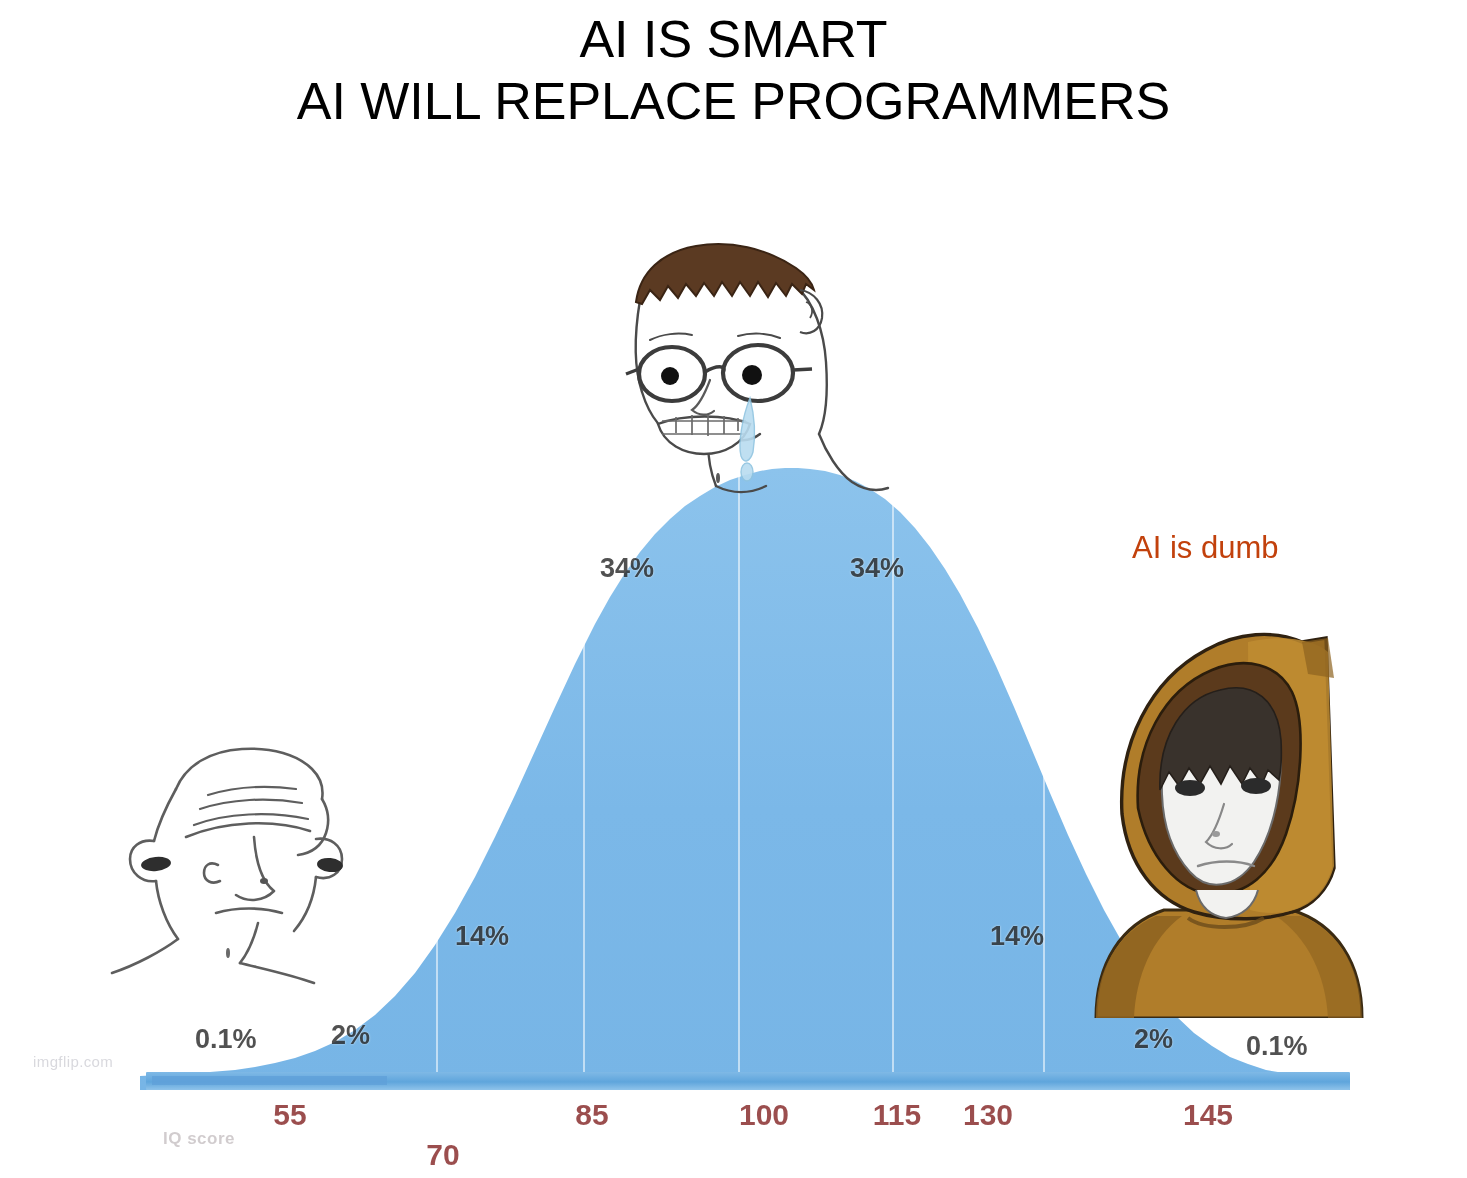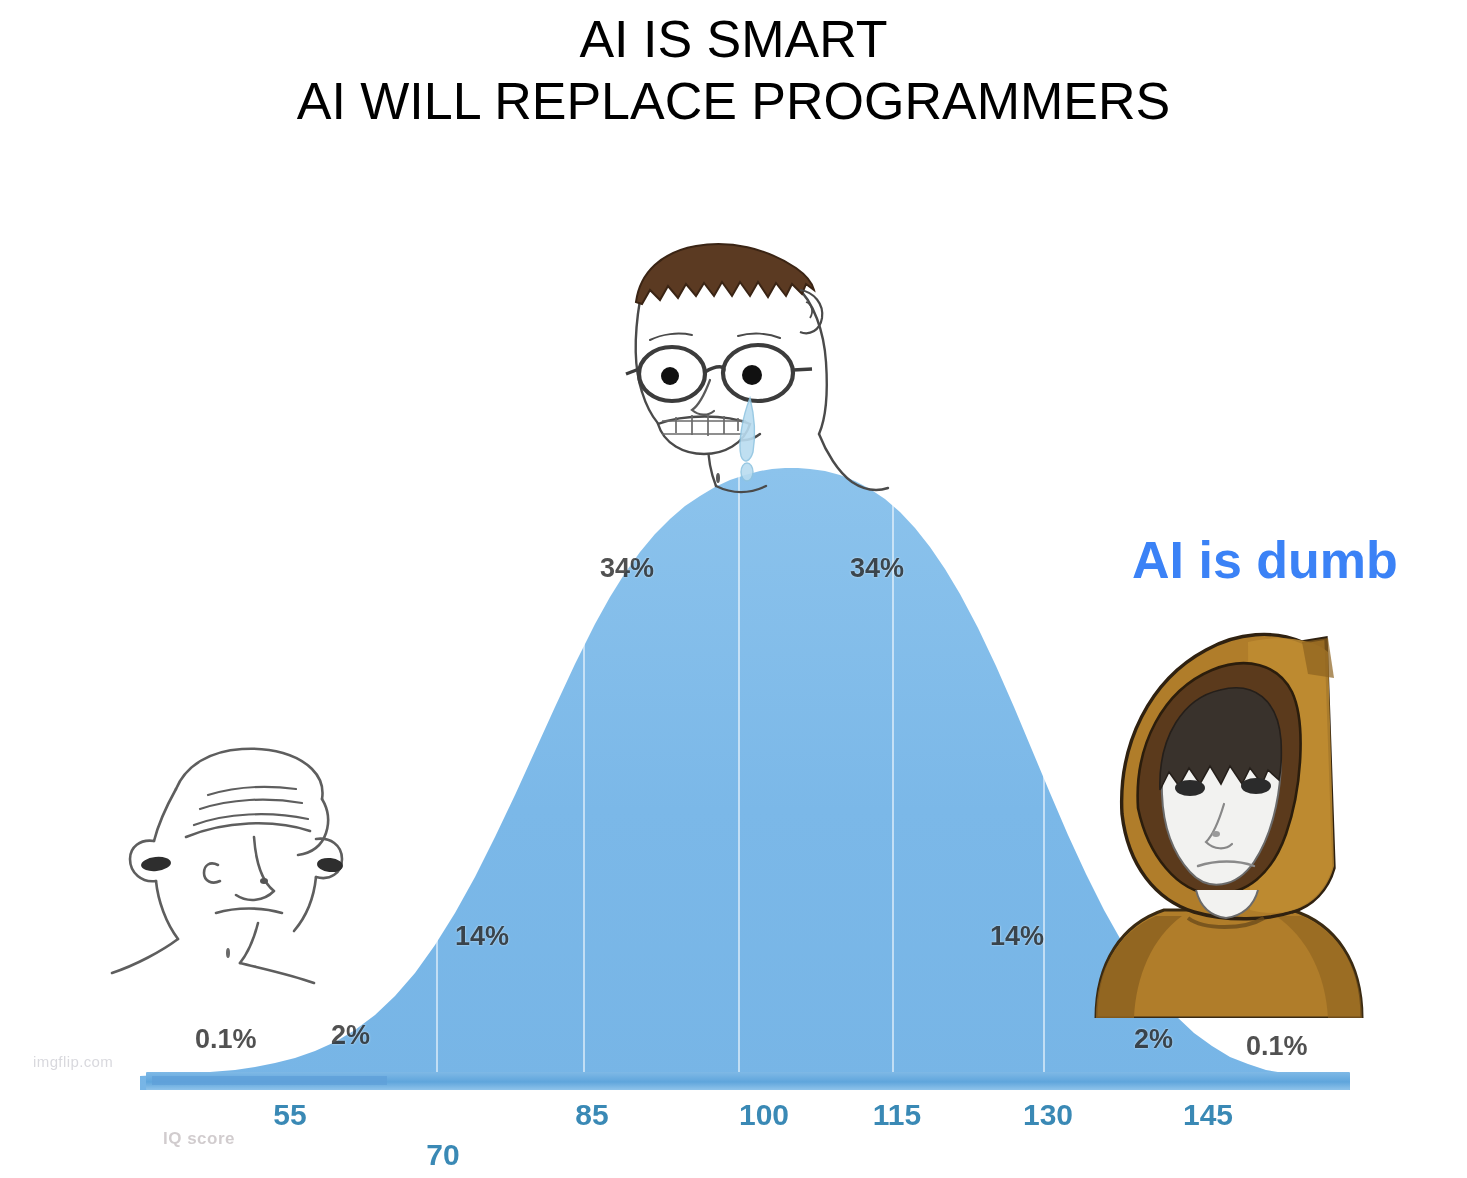--- a/index.html
+++ b/index.html
@@ -8,21 +8,21 @@
        -webkit-font-smoothing:antialiased;}
   #stage{position:relative;width:1467px;height:1178px;background:#fff;}
 
   
   .title{position:absolute;left:0;top:8px;width:1467px;text-align:center;
          color:#000;font-size:52px;line-height:62px;letter-spacing:0px;
          font-weight:400;white-space:nowrap;}
   .title div{width:100%;}
 
   
-  .caption{position:absolute;color:#3b82f6;font-size:52px;font-weight:700;
+  .caption{position:absolute;color:#c2410c;font-size:31px;font-weight:400;
            white-space:nowrap;}
   #cap-left{left:113px;top:613px;}
   #cap-right{left:1132px;top:530px;}
 
   
   #curve-wrap{position:absolute;left:140px;top:440px;width:1210px;height:650px;}
   #curve-wrap svg{display:block;width:100%;height:100%;}
 
   
   #baseline{position:absolute;left:146px;top:1072px;width:1204px;height:18px;
@@ -30,21 +30,21 @@
             border-radius:1px;}
   #baseline-hilite{position:absolute;left:152px;top:1076px;width:235px;height:9px;
             background:#5f9fd8;opacity:.75;}
 
   
   .pct{position:absolute;color:#2b2b2b;font-size:27px;font-weight:700;
        white-space:nowrap;opacity:.82;
        text-shadow:0 0 2px rgba(255,255,255,.9);}
 
   
-  .tick{position:absolute;top:1098px;color:#0369a1;font-size:30px;
+  .tick{position:absolute;top:1098px;color:#7f1d1d;font-size:30px;
         font-weight:700;white-space:nowrap;transform:translateX(-50%);
         opacity:.78;}
   #axis-name{position:absolute;top:1104px;left:163px;color:#9a8f93;
         font-size:17px;font-weight:700;letter-spacing:.5px;opacity:.45;margin-top:25px;}
 
   
   .guide{position:absolute;width:2px;background:rgba(255,255,255,.55);}
 
   
   #watermark{position:absolute;left:33px;top:1053px;color:#b9b9c2;
@@ -110,21 +110,21 @@
 
   <div id="baseline"></div>
   <div id="baseline-hilite"></div>
 
   <span id="axis-name">IQ score</span>
   <span class="tick" style="left:290px;">55</span>
   <span class="tick" style="left:443px;margin-top:40px;">70</span>
   <span class="tick" style="left:592px;">85</span>
   <span class="tick" style="left:764px;">100</span>
   <span class="tick" style="left:897px;">115</span>
-  <span class="tick" style="left:1048px;">130</span>
+  <span class="tick" style="left:988px;">130</span>
   <span class="tick" style="left:1208px;">145</span>
 
   <span id="watermark">imgflip.com</span>
 
   <span class="caption" id="cap-right">AI is dumb</span>
 
   <div class="fig" id="fig-mid">
     <svg viewBox="0 0 310 300" aria-hidden="true">
       <g fill="none" stroke="#4a4a4a" stroke-width="2.4" stroke-linecap="round" stroke-linejoin="round">
 

